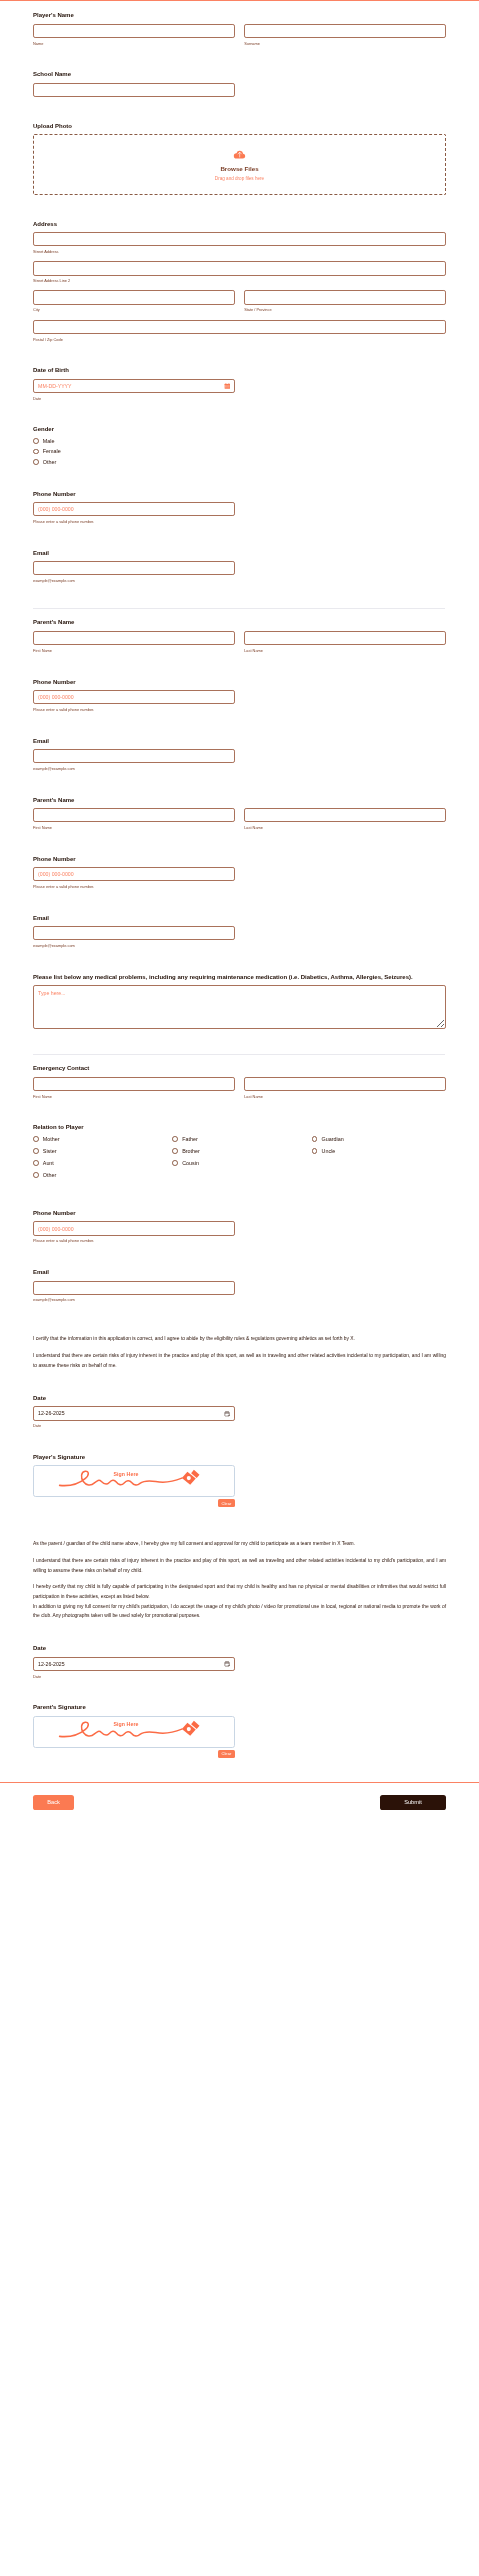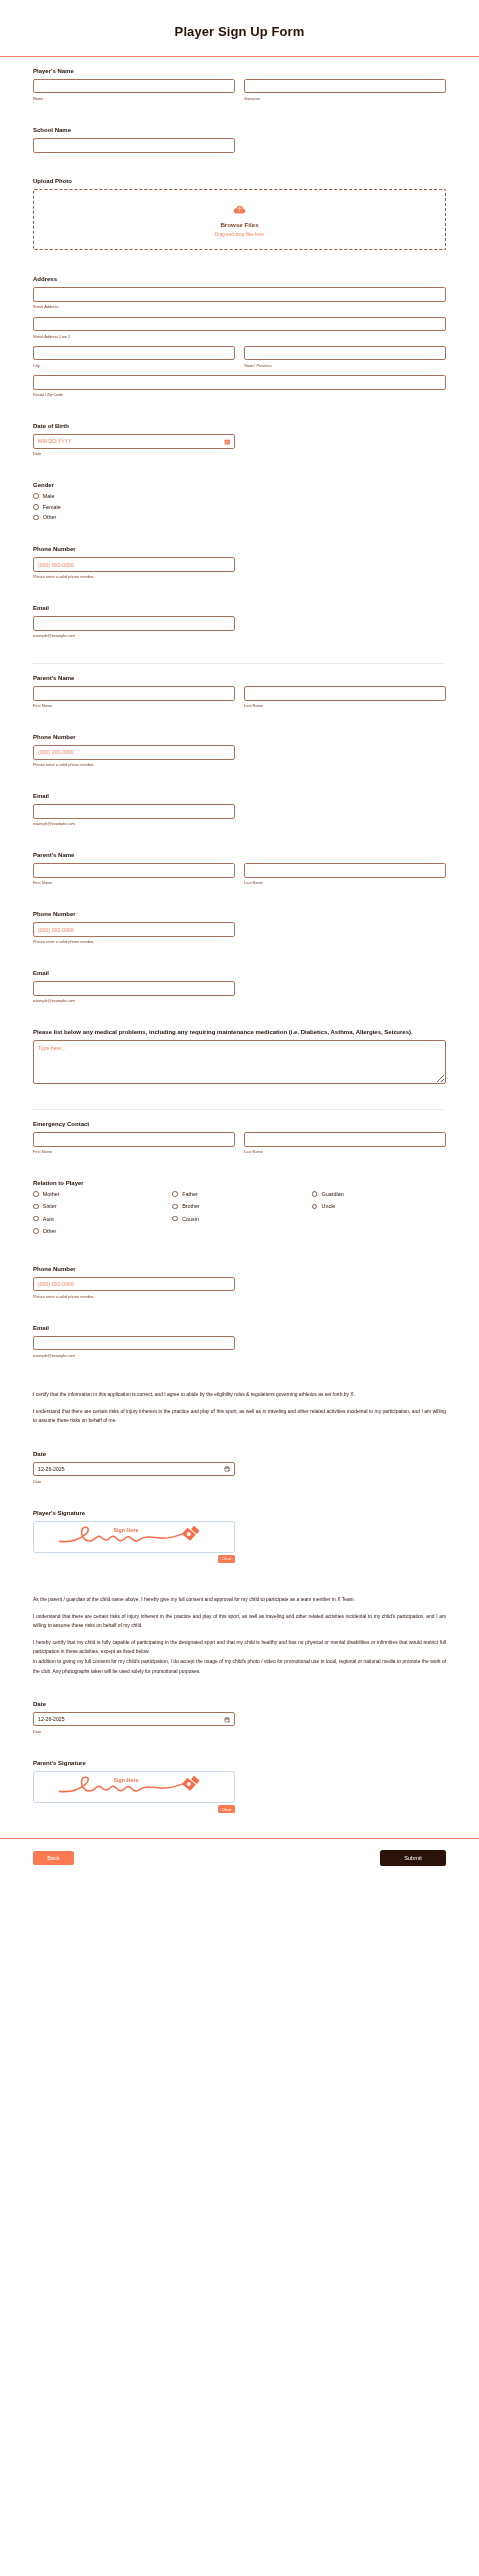--- a/index.html
+++ b/index.html
@@ -188,23 +188,20 @@
   .btn-submit { background:#2b1208; width:66px; height:15.5px; }
 
   .spacer-lg { height:17.5px; }
   .spacer-md { height:10.3px; }
 </style>
 </head>
 <body>
 
 <div class="page">
 
-  <div class="form-header">
-    <h1 class="form-title">Player Sign Up Form</h1>
-  </div>
   <div class="rule-top"></div>
 
   <div class="form-body">
 
     <div class="field">
       <div class="f-label">Player's Name</div>
       <div class="row2">
         <div class="col">
           <input class="inp" type="text" style="">
           <div class="f-sub">Name</div>

